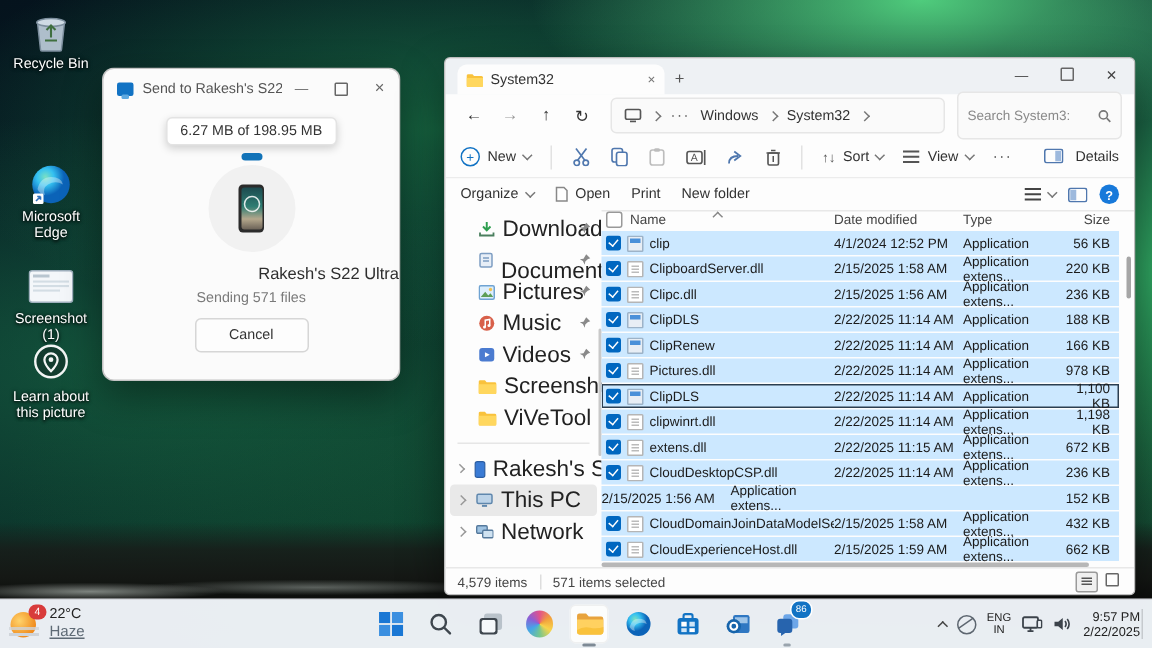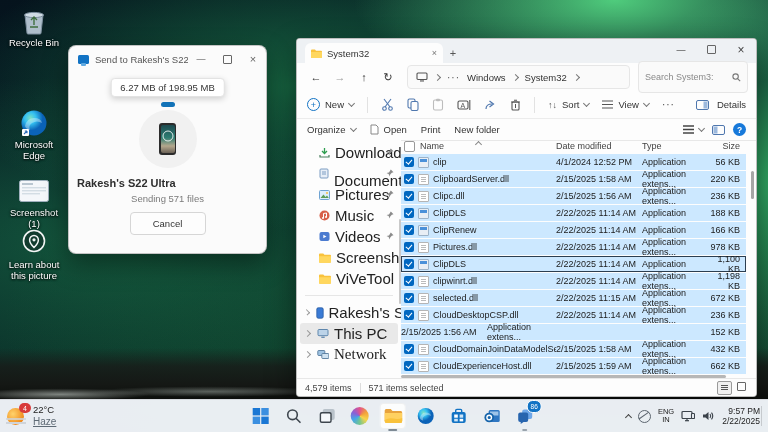--- a/index.html
+++ b/index.html
@@ -37,21 +37,21 @@
   .dlg-badge{position:absolute;left:50%;transform:translateX(-50%);top:32px;background:#fff;border:1px solid #e3e3e3;
     border-radius:4px;box-shadow:0 2px 6px rgba(0,0,0,.18);padding:3px 9px;font-size:9.5px;color:#333;white-space:nowrap;}
   .dlg-pill{position:absolute;left:50%;transform:translateX(-50%);top:56px;width:14px;height:5px;border-radius:3px;background:#1273b8;}
   .dlg-circle{position:absolute;left:50%;transform:translateX(-50%);top:64px;width:58px;height:58px;border-radius:50%;background:#f1f1f1;
     display:flex;align-items:center;justify-content:center;}
   .dlg-phone{width:17px;height:32px;background:#2b2b2b;border-radius:3px;padding:2px 1.5px;box-sizing:border-box;}
   .dlg-phone-screen{width:100%;height:100%;border-radius:2px;
     background:linear-gradient(180deg,#1d4a4f 0%,#2e7d72 45%,#b4a78c 75%,#6b6257 100%);position:relative;}
   .dlg-phone-screen:after{content:"";position:absolute;left:50%;top:38%;transform:translate(-50%,-50%);
     width:9px;height:9px;border:1.5px solid rgba(255,255,255,.85);border-radius:50%;}
-  .dlg-device{position:absolute;left:0;right:0;top:131px;text-align:left;font-size:11px;font-weight:700;color:#2e2e2e;padding-left:8px;}
+  .dlg-device{position:absolute;left:0;right:0;top:131px;text-align:right;font-size:11px;font-weight:400;color:#2e2e2e;padding-left:8px;}
   .dlg-status{position:absolute;left:0;right:0;top:147px;text-align:center;font-size:9.5px;color:#7a7a7a;}
   .dlg-cancel{position:absolute;left:50%;transform:translateX(-50%);top:166px;width:74px;height:21px;background:#fdfdfd;
     border:1px solid #d6d6d6;border-radius:4px;font-size:9.5px;color:#333;display:flex;align-items:center;justify-content:center;}
   
   .explorer{position:absolute;left:296px;top:38px;width:461px;height:359px;background:#fdfdfd;
     border:1px solid rgba(0,0,0,.25);border-radius:4px;box-shadow:0 12px 30px rgba(0,0,0,.45);overflow:hidden;box-sizing:border-box;}
   .tabbar{height:24px;background:#eef1f4;display:flex;align-items:flex-end;}
   .tab{margin-left:8px;height:20px;width:138px;background:#fdfdfd;border-radius:6px 6px 0 0;display:flex;align-items:center;
     padding:0 6px;box-sizing:border-box;font-size:9.5px;color:#333;}
   .tab-close{margin-left:auto;color:#777;font-size:9px;}
@@ -69,21 +69,21 @@
   .chev.u{transform:rotate(-135deg);margin-top:2px;}
   .crumb-dots{color:#555;letter-spacing:1px;font-size:10px;}
   .searchbox{width:96px;height:22px;background:#fafafa;border:1px solid #e6e6e6;border-radius:4px;display:flex;
     align-items:center;padding:4px 6px;font-size:9px;color:#8a8a8a;gap:4px;}
   .searchbox .txt{flex:1;white-space:nowrap;overflow:hidden;}
   .cmdbar{height:27px;display:flex;align-items:center;padding:0 10px;gap:13px;background:#fdfdfd;border-bottom:1px solid #ececec;}
   .cmditem{display:flex;align-items:center;gap:5px;font-size:9.5px;color:#333;}
   .circleplus{width:11px;height:11px;border:1.2px solid #1273c4;border-radius:50%;color:#1273c4;font-size:9px;line-height:10px;
     display:flex;align-items:center;justify-content:center;}
   .vsep{width:1px;height:16px;background:#e2e2e2;}
-  .cmd-right{margin-left:auto;display:flex;align-items:flex-end;gap:8px;font-size:9.5px;color:#333;}
+  .cmd-right{margin-left:auto;display:flex;align-items:flex-start;gap:8px;font-size:9.5px;color:#333;}
   .dots{color:#444;font-size:10px;letter-spacing:1px;}
   .toolbar2{height:21px;display:flex;align-items:center;padding:0 10px;gap:14px;font-size:9.5px;color:#333;
     background:#fdfdfd;border-bottom:1px solid #e8e8e8;}
   .t2-right{margin-left:auto;display:flex;align-items:center;gap:8px;}
   .helpcirc{width:13px;height:13px;border-radius:50%;background:#1779da;color:#fff;font-size:8.5px;font-weight:700;
     display:flex;align-items:center;justify-content:center;}
   .ebody{position:absolute;top:100px;bottom:17px;left:0;right:0;display:flex;}
   .sidebar{width:104px;padding-top:3px;box-sizing:border-box;position:relative;background:#fdfdfd;}
   .sbitem{height:21px;display:flex;align-items:center;gap:5px;padding-left:22px;font-size:15px;color:#222;position:relative;}
   .sbitem.expandable{padding-left:6px;}
@@ -504,21 +504,21 @@
             <span style="white-space:nowrap;overflow:hidden;">This PC</span>
           </div>
           <div class="sbitem expandable">
             <span class="chev r" style="border-color:#999;margin:0 2px;"></span>
             <span style="display:flex;">
               <svg width="12" height="11" viewBox="0 0 12 11">
                 <rect x=".8" y="1.5" width="7" height="5" rx=".8" fill="#9fc3e2" stroke="#55799c" stroke-width=".9"></rect>
                 <rect x="4.8" y="4.5" width="7" height="5" rx=".8" fill="#cfe2f1" stroke="#55799c" stroke-width=".9"></rect>
               </svg>
             </span>
-            <span style="white-space:nowrap;overflow:hidden;font-family:Liberation Serif, serif;">Network</span>
+            <span style="white-space:nowrap;overflow:hidden;">Network</span>
           </div>
           <div class="sbscroll"></div>
         </div>
       <div class="filearea">
         <div class="hdr">
           <span class="c-name">
             <span class="hdrbox"></span>
             <span>Name</span>
           </span>
           <span class="sortup"><span class="chev u" style="border-color:#888;"></span></span>
@@ -604,21 +604,21 @@
                 <span class="fname">clipwinrt.dll</span>
               </span>
               <span class="c-date">2/22/2025 11:14 AM</span>
               <span class="c-type">Application extens...</span>
               <span class="c-size">1,198 KB</span>
             </div>
             <div class="frow">
               <span class="c-name">
                 <span class="cbx"></span>
                 <span class="fic dll"></span>
-                <span class="fname">selected.dll</span>
+                <span class="fname">extens.dll</span>
               </span>
               <span class="c-date">2/22/2025 11:15 AM</span>
               <span class="c-type">Application extens...</span>
               <span class="c-size">672 KB</span>
             </div>
             <div class="frow">
               <span class="c-name">
                 <span class="cbx"></span>
                 <span class="fic dll"></span>
                 <span class="fname">CloudDesktopCSP.dll</span>

